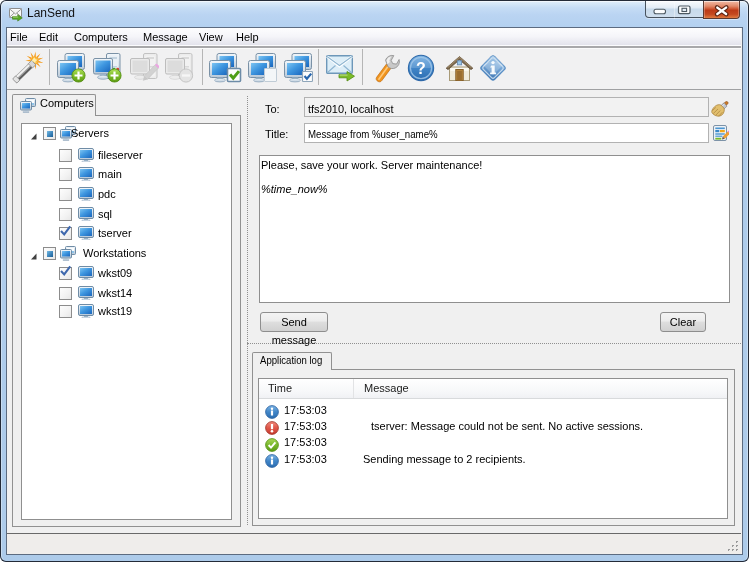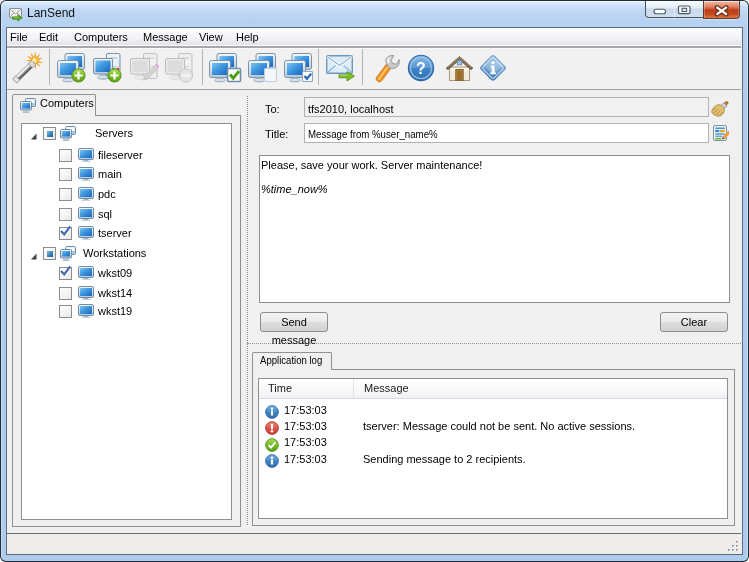--- a/index.html
+++ b/index.html
@@ -307,21 +307,21 @@
 
     <svg class="abs" style="left:24px; top:43px" width="6" height="7" viewBox="0 0 6 7">
         <path d="M5.5 0.5 L5.5 6.5 L0 6.5 z" fill="#404040"></path>
       </svg>
     <div class="cb" style="left:36px; top:37px">
         <div style="position:absolute; inset:2.5px; background:linear-gradient(135deg,#79bce4 0%,#3d85bb 55%,#1d5e94 100%);"></div>
       </div>
     <svg class="abs" style="left:53px; top:36px" width="16" height="15" viewBox="0 0 16 15">
         <use href="#mon2"></use>
       </svg>
-    <div class="treetxt" style="left:88px; top:37px">Servers</div>
+    <div class="treetxt" style="left:64px; top:37px">Servers</div>
 
     <div class="cb" style="left:52px; top:59px"></div>
     <svg class="abs" style="left:71px; top:58px" width="16" height="14" viewBox="0 0 16 14">
         <use href="#mon1"></use>
       </svg>
     <div class="treetxt" style="left:91px; top:59px">fileserver</div>
 
     <div class="cb" style="left:52px; top:78px"></div>
     <svg class="abs" style="left:71px; top:77px" width="16" height="14" viewBox="0 0 16 14">
         <use href="#mon1"></use>
@@ -408,21 +408,21 @@
       <g transform="rotate(45 12 11)">
         <rect x="10.8" y="5.5" width="3" height="7.5" fill="#f0a030"></rect>
         <rect x="10.8" y="4" width="3" height="1.8" fill="#e878d8"></rect>
         <path d="M10.8 13 l3 0 -1.5 2.6 z" fill="#6a5a48"></path>
       </g>
     </svg>
     <div class="box" style="left:252px; top:65px; width:471px; height:148px;"></div>
     <div class="txt" style="left:254px; top:69px;">Please, save your work. Server maintenance!</div>
     <div class="txt" style="left:254px; top:93px;font-style:italic;">%time_now%</div>
     <div class="btn" style="left:253px; top:222px; width:68px;">Send message</div>
-    <div class="btn" style="left:653px; top:222px; width:68px;">Clear</div>
+    <div class="btn" style="left:653px; top:222px; width:46px;">Clear</div>
 
     <div class="page" style="left:245px; top:279px; width:483px; height:157px;"></div>
     <div class="tab" style="left:245px; top:262px; width:80px; height:18px;"></div>
     <div class="txt" style="left:253px; top:264px; z-index:4; transform:scaleX(0.87); transform-origin:0 0;">Application log</div>
     <div class="box" id="logview" style="left:251px; top:288px; width:470px; height:141px;"></div>
     <div class="abs" style="left:252px; top:289px; width:468px; height:20px; background:linear-gradient(#ffffff,#f6f7f9 70%,#f0f1f4 100%); border-bottom:1px solid #d8dadc;"></div>
     <div class="abs" style="left:346px; top:289px; width:1px; height:19px; background:#e2e3e5;"></div>
     <div class="txt" style="left:261px; top:292px; color:#1a1a1a;">Time</div>
     <div class="txt" style="left:357px; top:292px; color:#1a1a1a;">Message</div>
 
@@ -432,21 +432,21 @@
         <circle cx="7" cy="3.7" r="1.2" fill="#fff"></circle>
       </svg>
     <div class="txt" style="left:277px; top:314px;">17:53:03</div>
 
     <svg class="abs" style="left:258px; top:331px" width="14" height="14" viewBox="0 0 14 14">
         <circle cx="7" cy="7" r="6.4" fill="url(#red)" stroke="#a03226" stroke-width="0.8"></circle>
         <rect x="5.9" y="3" width="2.2" height="5.2" fill="#fff"></rect>
         <circle cx="7" cy="10.3" r="1.3" fill="#fff"></circle>
       </svg>
     <div class="txt" style="left:277px; top:330px;">17:53:03</div>
-    <div class="txt" style="left:356px; top:330px;">tserver: Message could not be sent. No active sessions.</div>
+    <div class="txt" style="left:364px; top:330px;">tserver: Message could not be sent. No active sessions.</div>
 
     <svg class="abs" style="left:258px; top:348px" width="14" height="14" viewBox="0 0 14 14">
         <circle cx="7" cy="7" r="6.4" fill="url(#grn2)" stroke="#538e14" stroke-width="0.8"></circle>
         <path d="M3.6 7 l2.4 2.6 4.4 -5.2" stroke="#fff" stroke-width="1.9" fill="none"></path>
       </svg>
     <div class="txt" style="left:277px; top:346px;">17:53:03</div>
 
     <svg class="abs" style="left:258px; top:364px" width="14" height="14" viewBox="0 0 14 14">
         <circle cx="7" cy="7" r="6.4" fill="url(#blu)" stroke="#2a5f9e" stroke-width="0.8"></circle>
         <rect x="5.9" y="5.5" width="2.2" height="5" fill="#fff"></rect>

